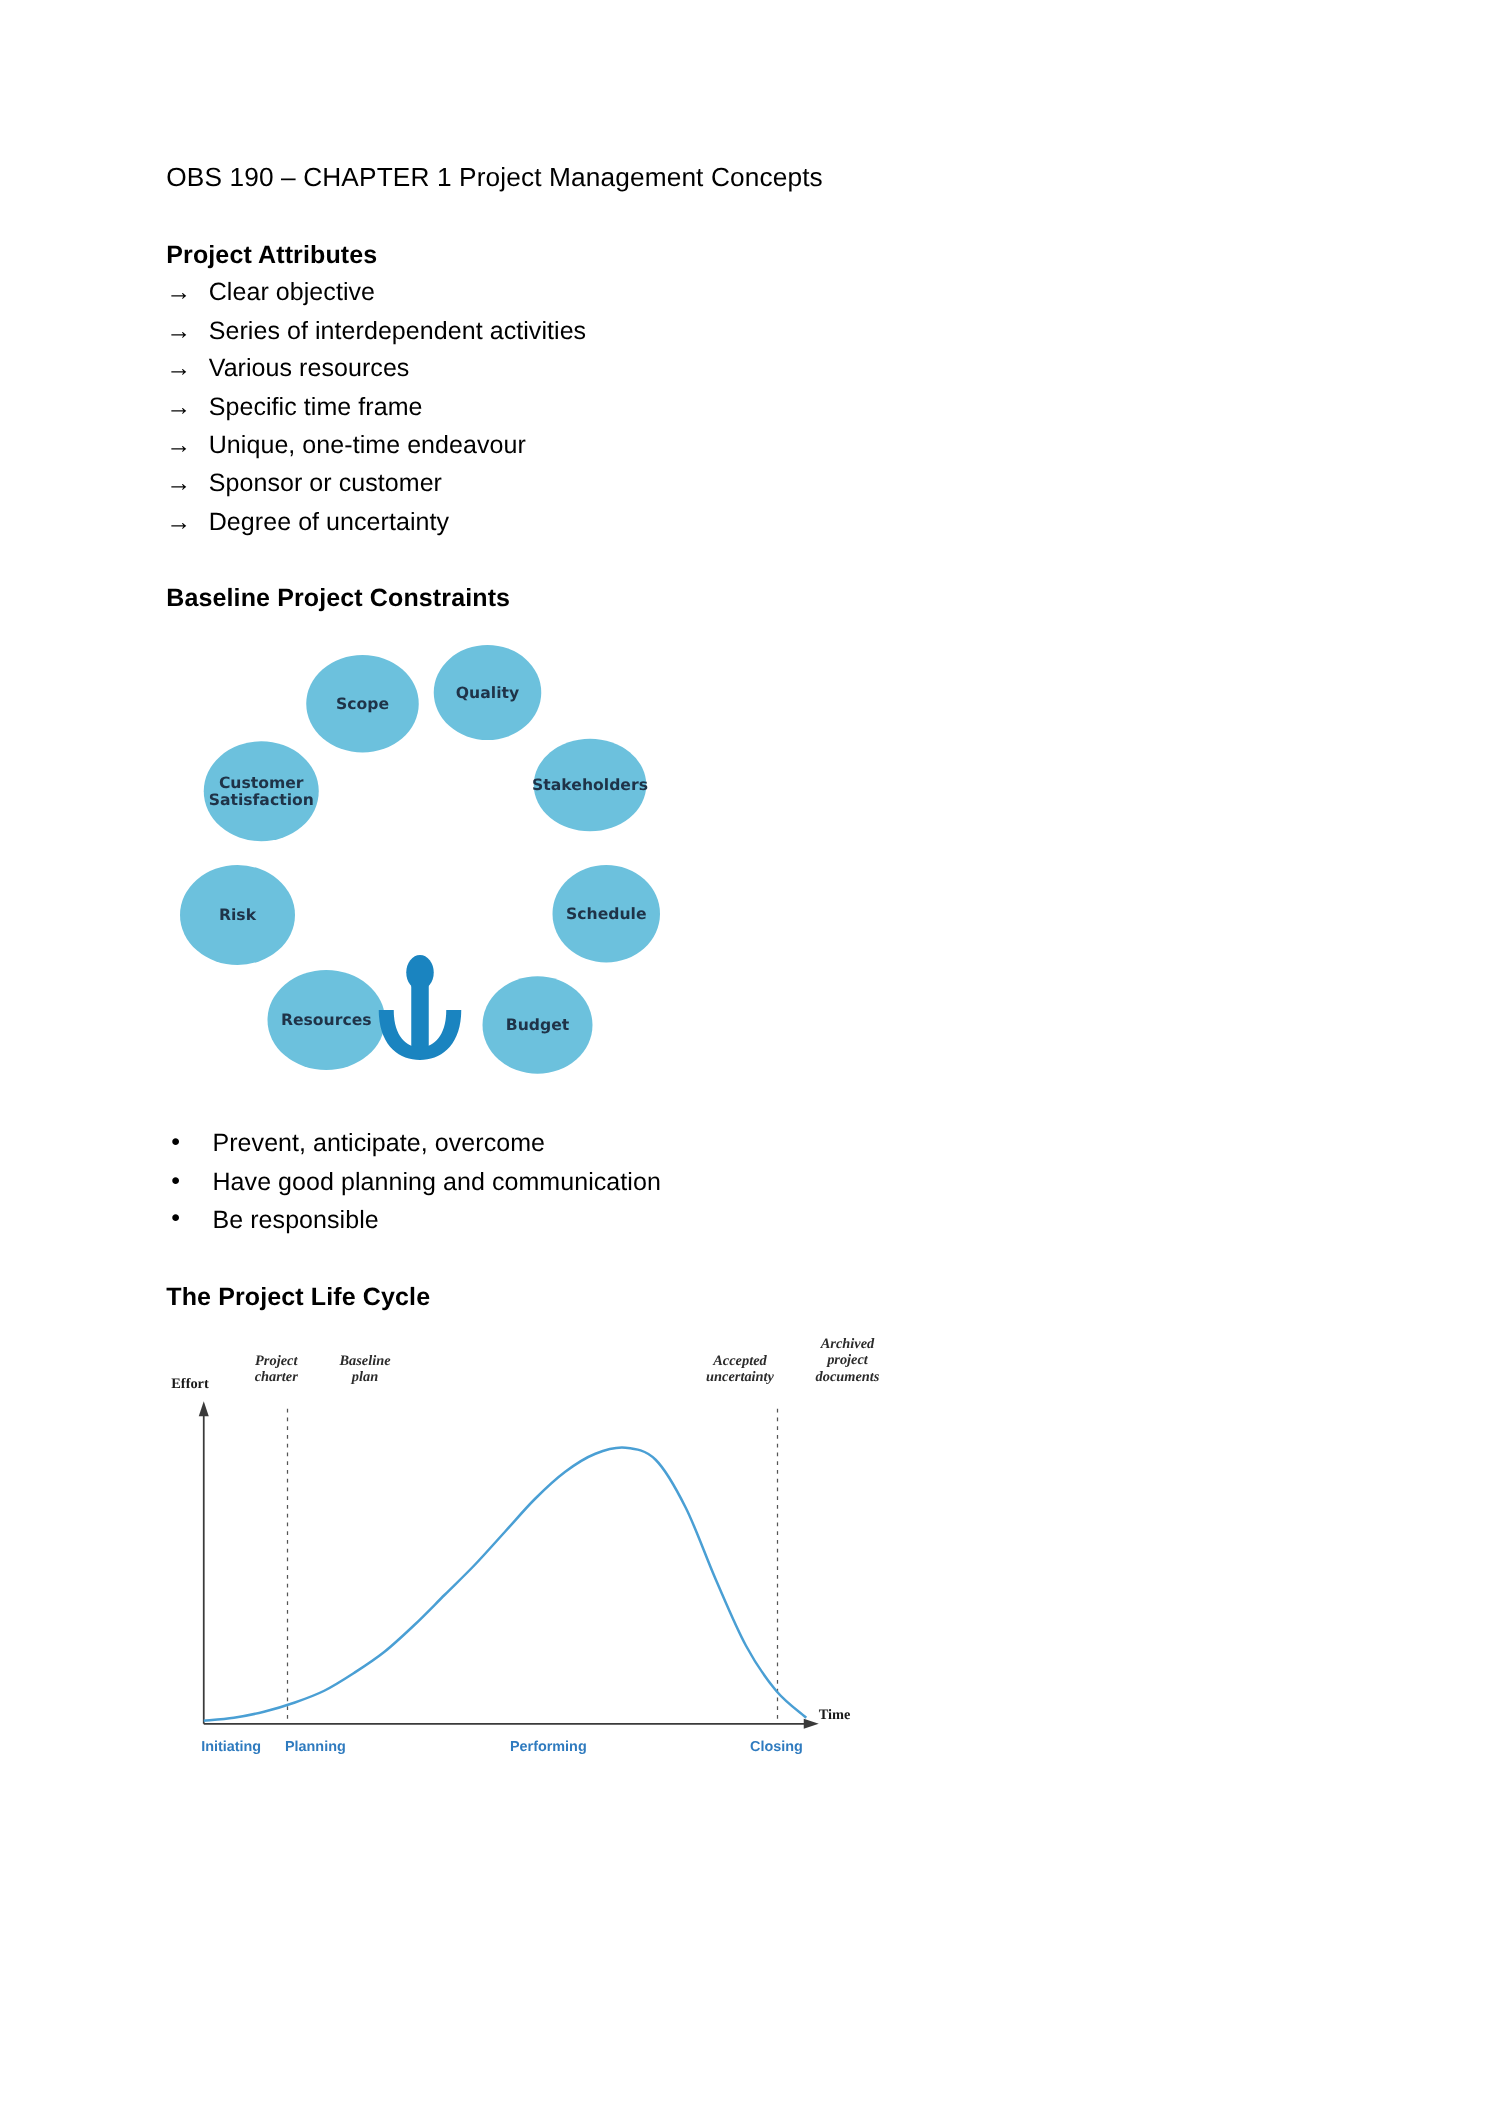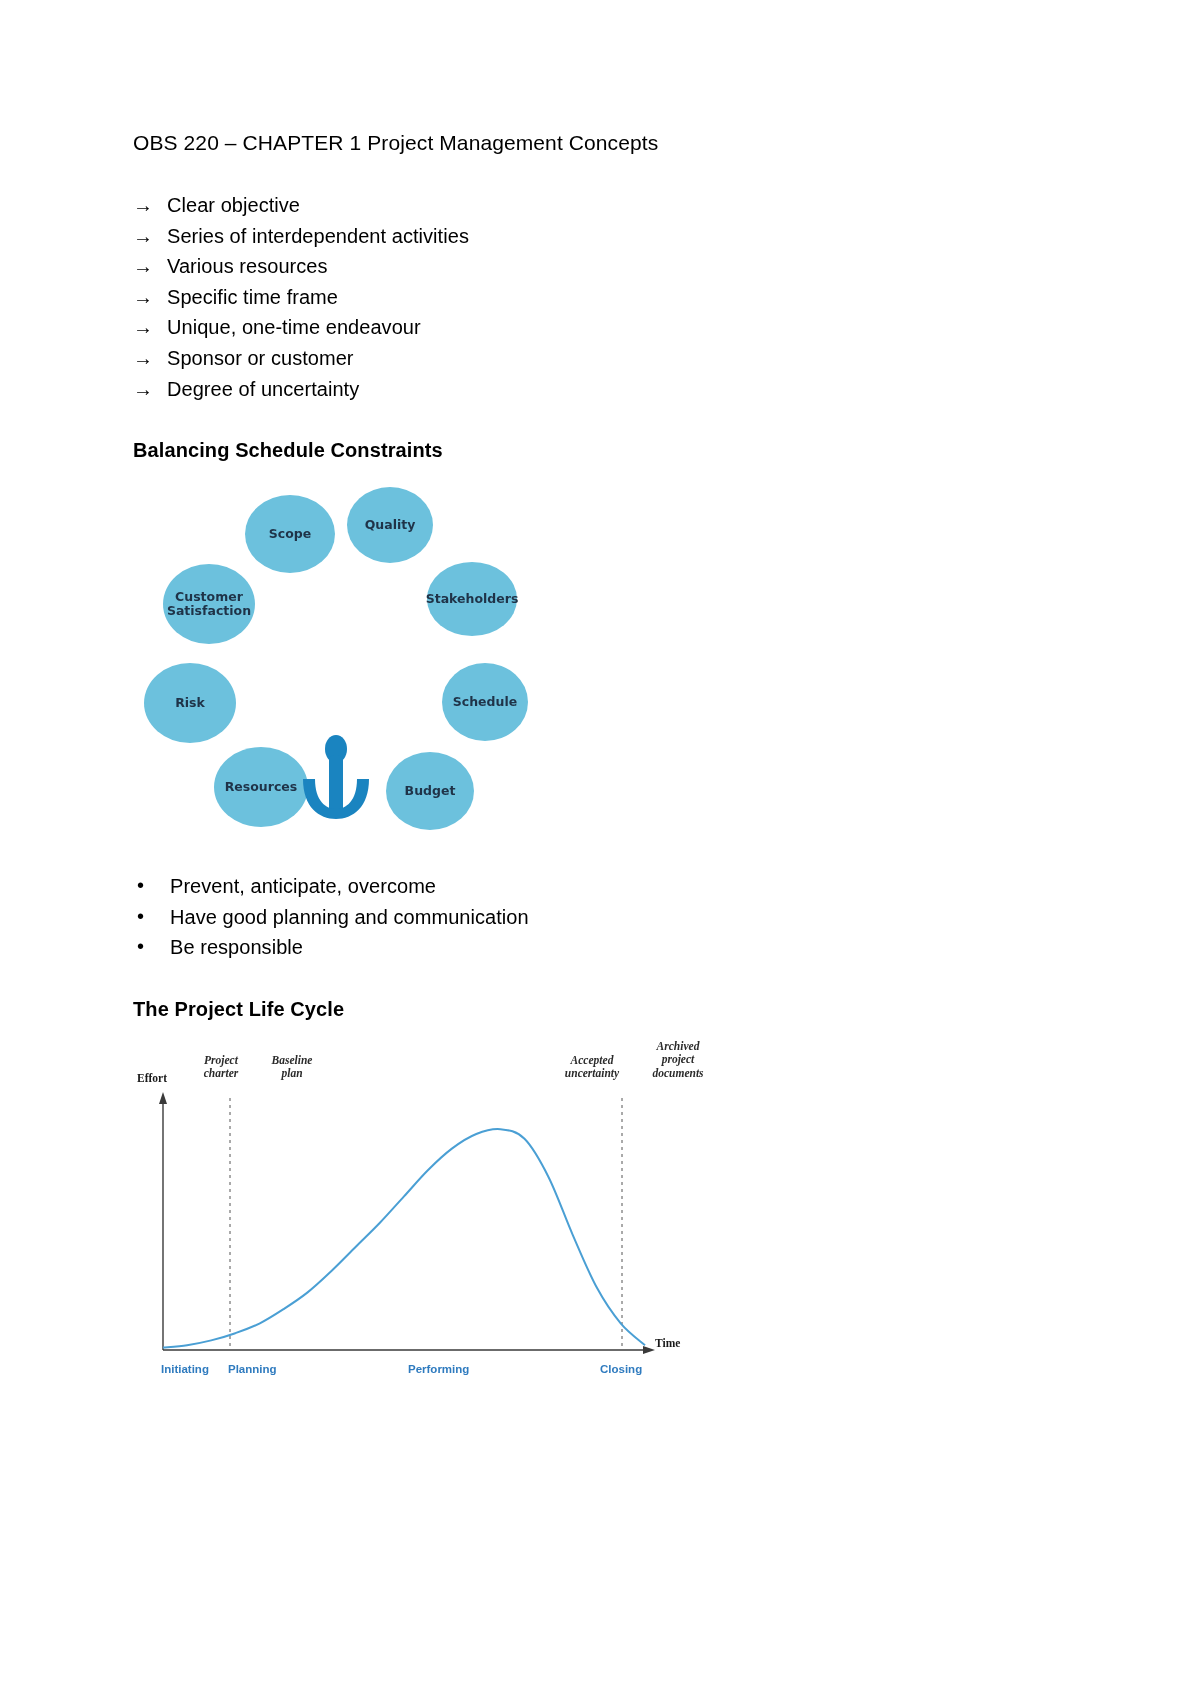--- a/index.html
+++ b/index.html
@@ -141,37 +141,38 @@
     color: #2f7bbf;
     white-space: nowrap;
   }
 </style>
 </head>
 <body>
 
 <div class="page">
   <div class="content">
 
-    <div class="doc-title">OBS 220 – CHAPTER 1 Project Management Concepts</div>
-
-    <div class="spacer-md"></div>
-
+    <div class="doc-title">OBS 190 – CHAPTER 1 Project Management Concepts</div>
+
+    <div class="spacer-md"></div>
+
+    <h2 class="section-head">Project Attributes</h2>
     <ul class="arrow-list">
       <li><span class="mk">→</span><span>Clear objective</span></li>
       <li><span class="mk">→</span><span>Series of interdependent activities</span></li>
       <li><span class="mk">→</span><span>Various resources</span></li>
       <li><span class="mk">→</span><span>Specific time frame</span></li>
       <li><span class="mk">→</span><span>Unique, one-time endeavour</span></li>
       <li><span class="mk">→</span><span>Sponsor or customer</span></li>
       <li><span class="mk">→</span><span>Degree of uncertainty</span></li>
     </ul>
 
     <div class="spacer-md"></div>
 
-    <h2 class="section-head">Balancing Schedule Constraints</h2>
+    <h2 class="section-head">Baseline Project Constraints</h2>
 
     <div class="constraints-diagram">
       <div class="cnode" style="left:110px; top:16px; width:90px; height:78px;align-items:center;">
         <span>Scope</span>
       </div>
       <div class="cnode" style="left:212px; top:8px; width:86px; height:76px;">
         <span>Quality</span>
       </div>
       <div class="cnode" style="left:292px; top:83px; width:90px; height:74px;">
         <span>Stakeholders</span>

